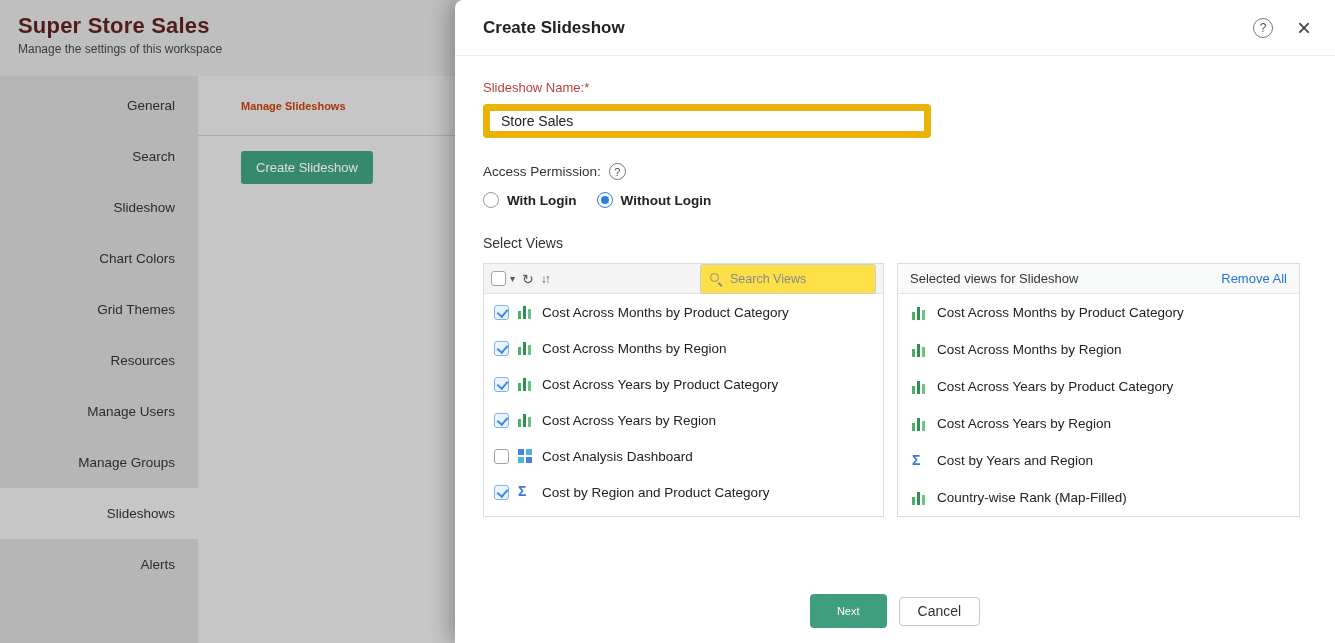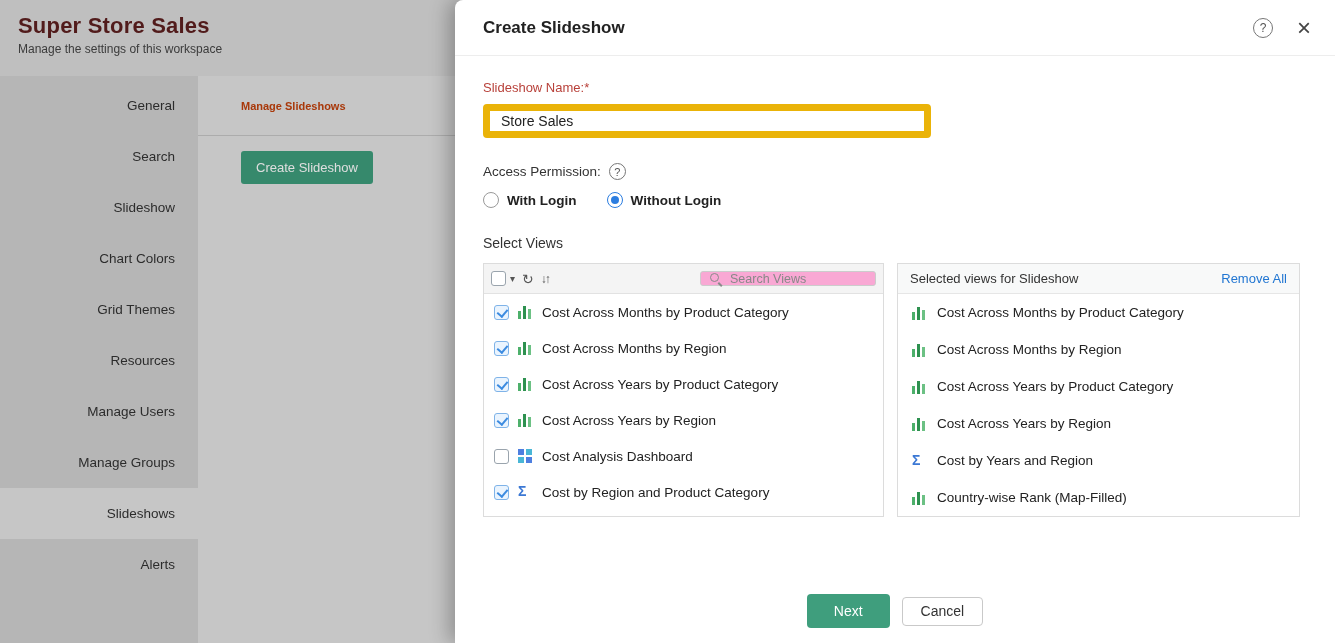--- a/index.html
+++ b/index.html
@@ -31,37 +31,37 @@
   .modal-title{font-size:17px;font-weight:bold;color:#222;}
   .header-actions{margin-left:auto;display:flex;align-items:center;gap:24px;}
   .help-circle{width:20px;height:20px;border:1px solid #767676;border-radius:50%;display:flex;align-items:center;justify-content:center;font-size:12px;color:#555;cursor:pointer;}
   .close-x{font-size:24px;line-height:1;color:#444;cursor:pointer;}
 
   .modal-body{flex:1;padding:24px 30px 0 28px;}
   .field-label{color:#b8413a;font-size:13px;}
   .name-input{display:block;margin-top:9px;width:448px;height:34px;border:7px solid #eab308;border-radius:4px;padding:0 11px;font-size:14px;color:#222;font-family:inherit;outline:none;}
 
   .access-row{margin-top:25px;display:flex;align-items:center;gap:8px;font-size:13.5px;color:#333;}
-  .radios{margin-top:12px;display:flex;gap:30px;}
+  .radios{margin-top:12px;display:flex;gap:20px;}
   .radio-opt{display:flex;align-items:center;gap:8px;font-size:13.5px;font-weight:bold;color:#222;cursor:pointer;}
   .radio{width:16px;height:16px;border:1px solid #9a9a9a;border-radius:50%;background:#fff;position:relative;flex:none;}
   .radio[data-selected="true"]{border-color:#2b7de0;}
   .radio[data-selected="true"]::after{content:"";position:absolute;inset:3px;background:#2b7de0;border-radius:50%;}
 
   .select-views-label{margin-top:27px;font-size:14px;color:#333;}
 
   .panels{margin-top:12px;display:flex;gap:13px;}
   .views-panel{width:401px;border:1px solid #dcdcdc;background:#fff;}
   .panel-toolbar{height:30px;background:#f4f4f4;border-bottom:1px solid #e2e2e2;display:flex;align-items:center;padding:0 7px;gap:7px;}
   .cb{width:15px;height:15px;border:1px solid #9aa4ad;border-radius:3px;background:#fff;position:relative;flex:none;cursor:pointer;}
   .cb[data-checked="true"]{background:#eaf4fe;border-color:#7fb3e8;}
   .cb[data-checked="true"]::after{content:"";position:absolute;left:4px;top:1px;width:5px;height:8px;border:solid #3c8be0;border-width:0 2px 2px 0;transform:rotate(40deg);}
   .caret{font-size:10px;color:#555;margin-left:-3px;cursor:pointer;}
   .tool-glyph{font-size:14px;color:#555;cursor:pointer;line-height:1;}
-  .search-box{margin-left:auto;display:flex;align-items:center;gap:6px;background:#f9a8d4;border:1px solid #ccc;border-radius:3px;height:15px;width:176px;padding:0 8px;}
+  .search-box{margin-left:auto;display:flex;align-items:center;gap:6px;background:#fde047;border:1px solid #ccc;border-radius:3px;height:30px;width:176px;padding:0 8px;}
   .mag{width:13px;height:13px;position:relative;flex:none;}
   .mag::before{content:"";position:absolute;left:1px;top:1px;width:7px;height:7px;border:1.5px solid #8a8a8a;border-radius:50%;}
   .mag::after{content:"";position:absolute;left:10px;top:10px;width:5px;height:1.5px;background:#8a8a8a;transform:rotate(45deg);transform-origin:0 0;}
   .search-box input{border:none;outline:none;font-size:12.5px;width:100%;font-family:inherit;color:#333;background:transparent;}
   .search-box input::placeholder{color:#888;}
 
   .view-row{height:36px;display:flex;align-items:center;gap:9px;padding:0 10px;font-size:13.5px;color:#222;cursor:pointer;}
   .view-icon{width:15px;height:14px;position:relative;flex:none;display:inline-block;}
   .view-icon[data-icon="bar-chart"]{
     background:
@@ -77,21 +77,21 @@
       linear-gradient(#4e7fe0,#4e7fe0) 8px 8px/6px 6px no-repeat;
   }
   .view-icon[data-icon="sigma"]::before{content:"Σ";position:absolute;left:0;top:-2px;font-size:14px;font-weight:bold;color:#3b78d4;}
 
   .sel-panel{width:403px;border:1px solid #dcdcdc;background:#fff;}
   .sel-header{height:30px;background:#f8f9f9;border-bottom:1px solid #e6e6e6;display:flex;align-items:center;padding:0 12px;font-size:13px;color:#333;}
   .remove-all{margin-left:auto;color:#2176d2;font-size:13px;cursor:pointer;text-decoration:none;}
   .sel-row{height:37px;display:flex;align-items:center;gap:10px;padding:0 14px;font-size:13.5px;color:#222;}
 
   .modal-footer{height:64px;min-height:64px;display:flex;align-items:center;justify-content:center;gap:12px;}
-  .btn-next{background:#3f9e7d;color:#fff;border:none;border-radius:4px;height:34px;padding:0 27px;font-size:14px;cursor:pointer;font-family:inherit;}
+  .btn-next{background:#3f9e7d;color:#fff;border:none;border-radius:4px;height:34px;padding:0 27px;font-size:11px;cursor:pointer;font-family:inherit;}
   .btn-cancel{background:#fff;color:#333;border:1px solid #c9c9c9;border-radius:4px;height:29px;padding:0 18px;font-size:14px;cursor:pointer;font-family:inherit;}
 </style>
 </head>
 <body>
 
 <div>
   <header class="top-header">
     <h1 class="ws-title">Super Store Sales</h1>
     <div class="ws-subtitle">Manage the settings of this workspace</div>
   </header>

